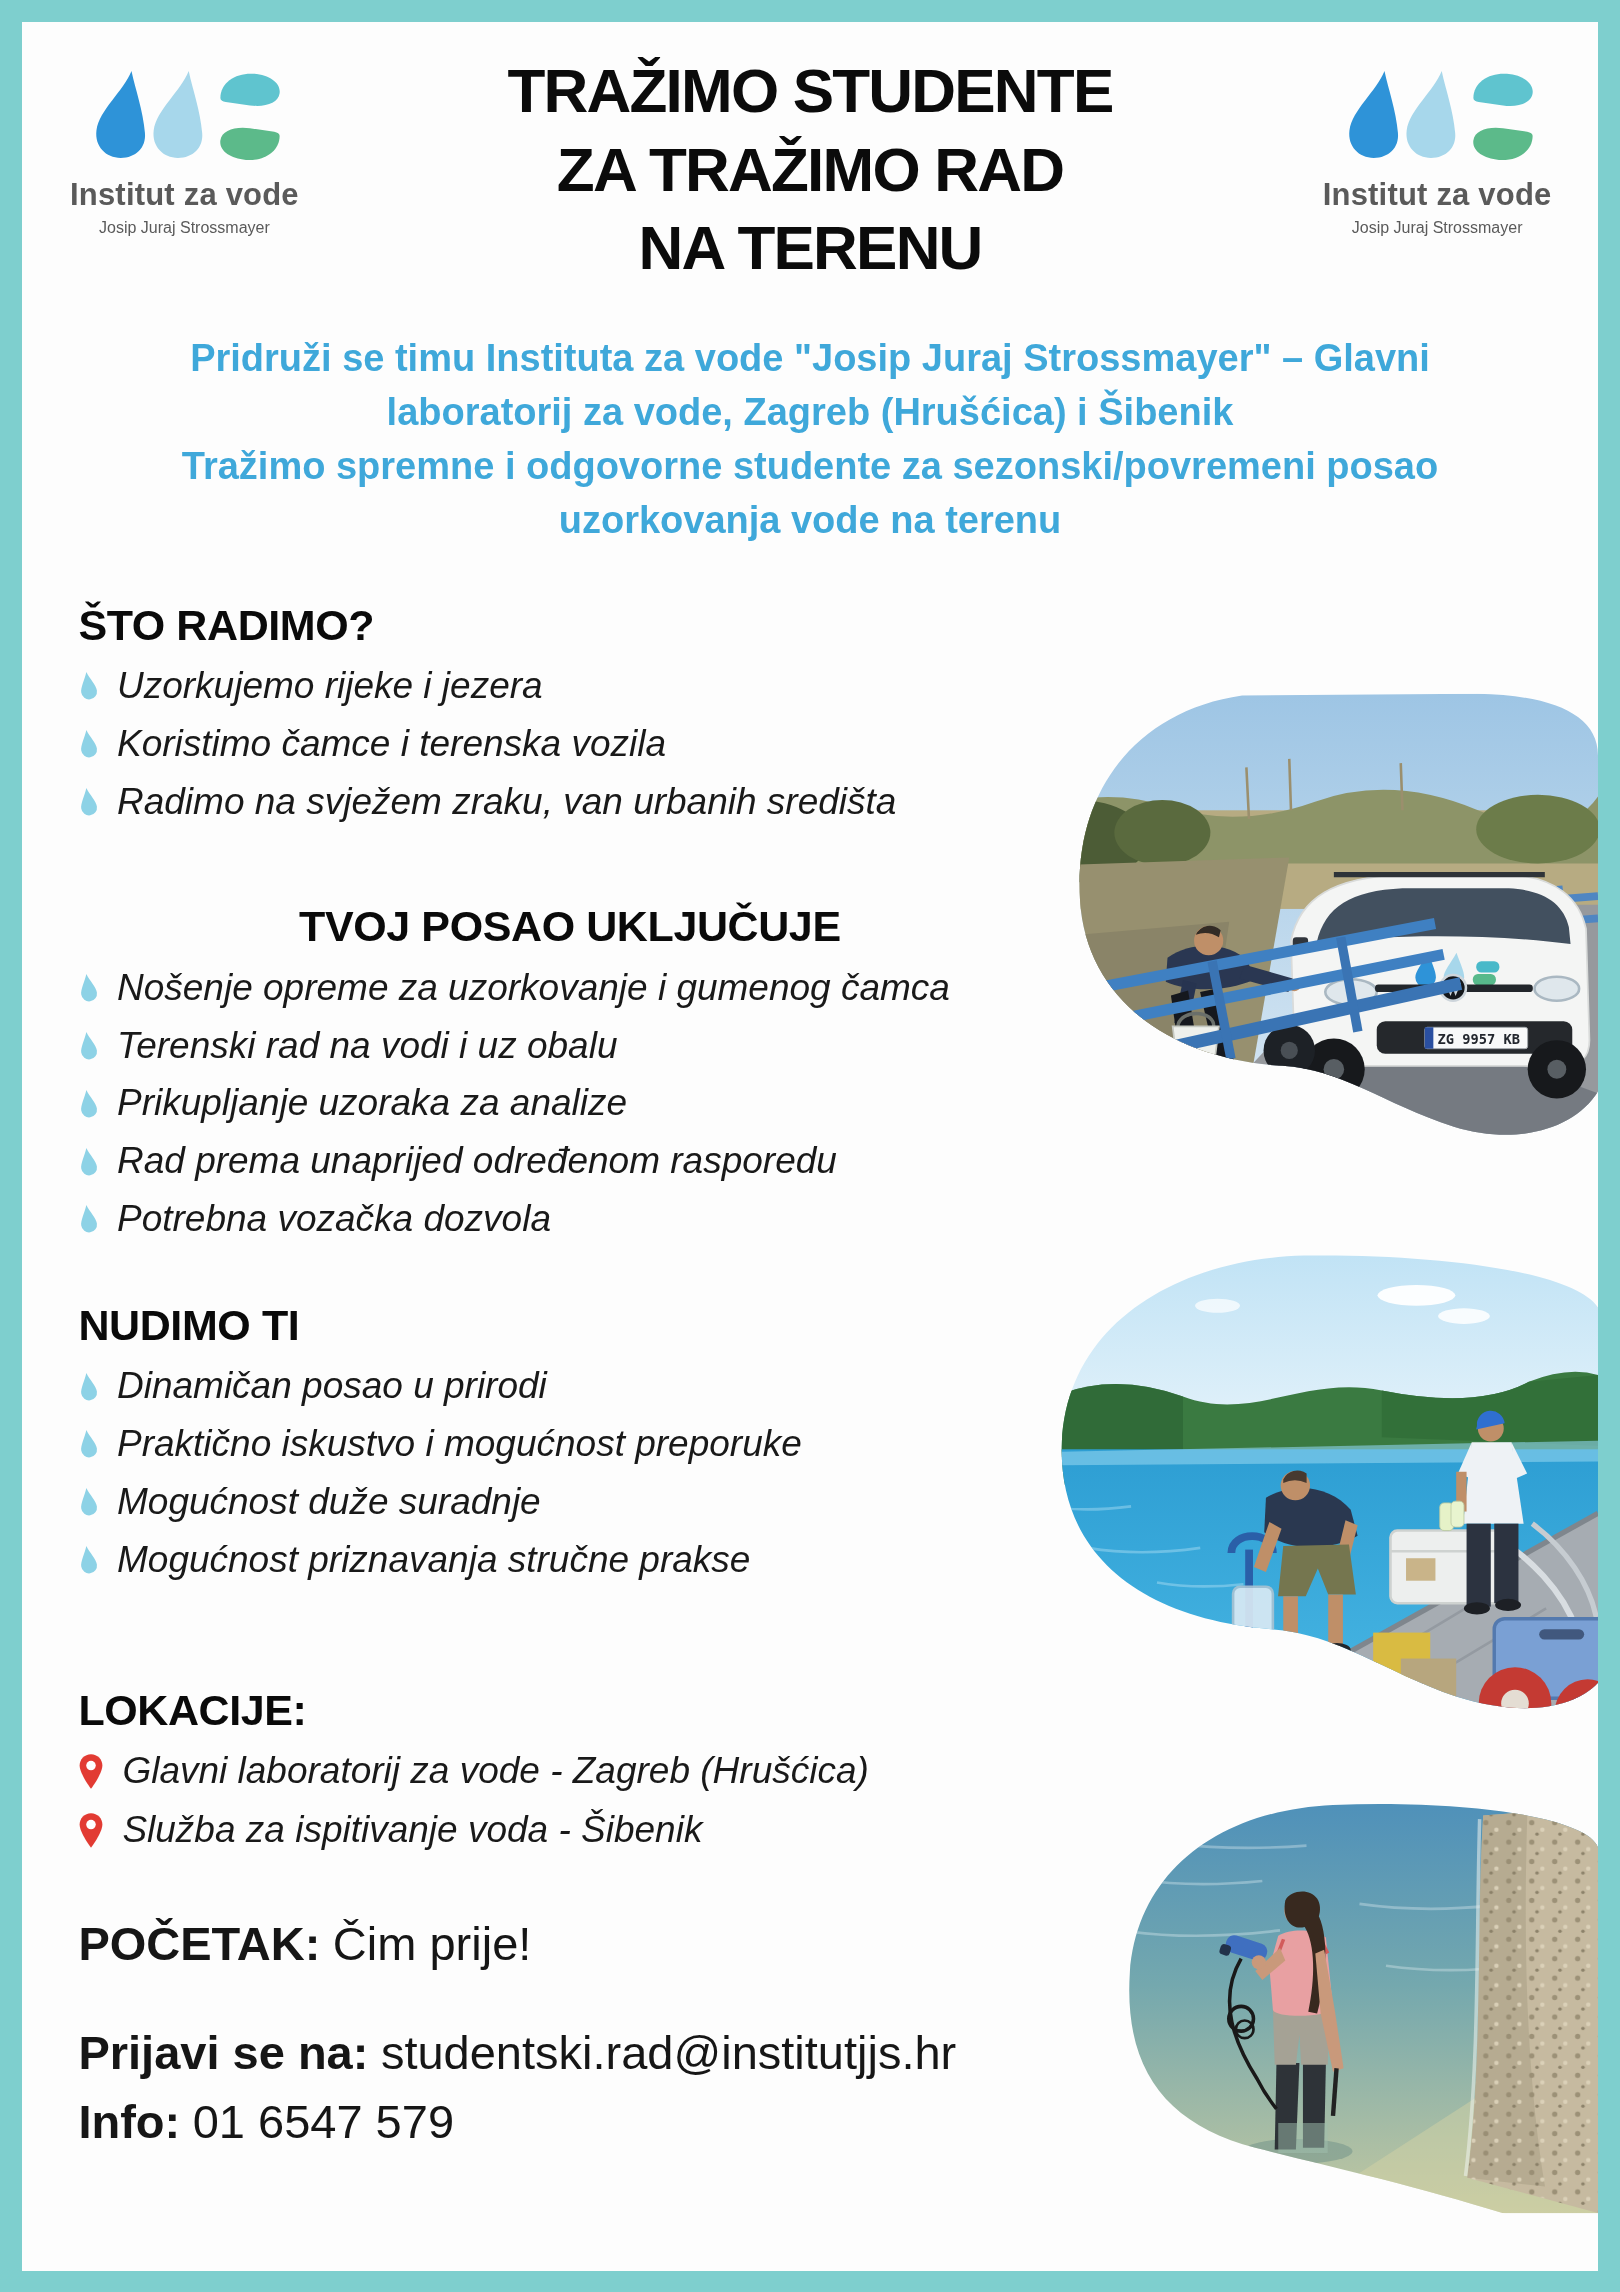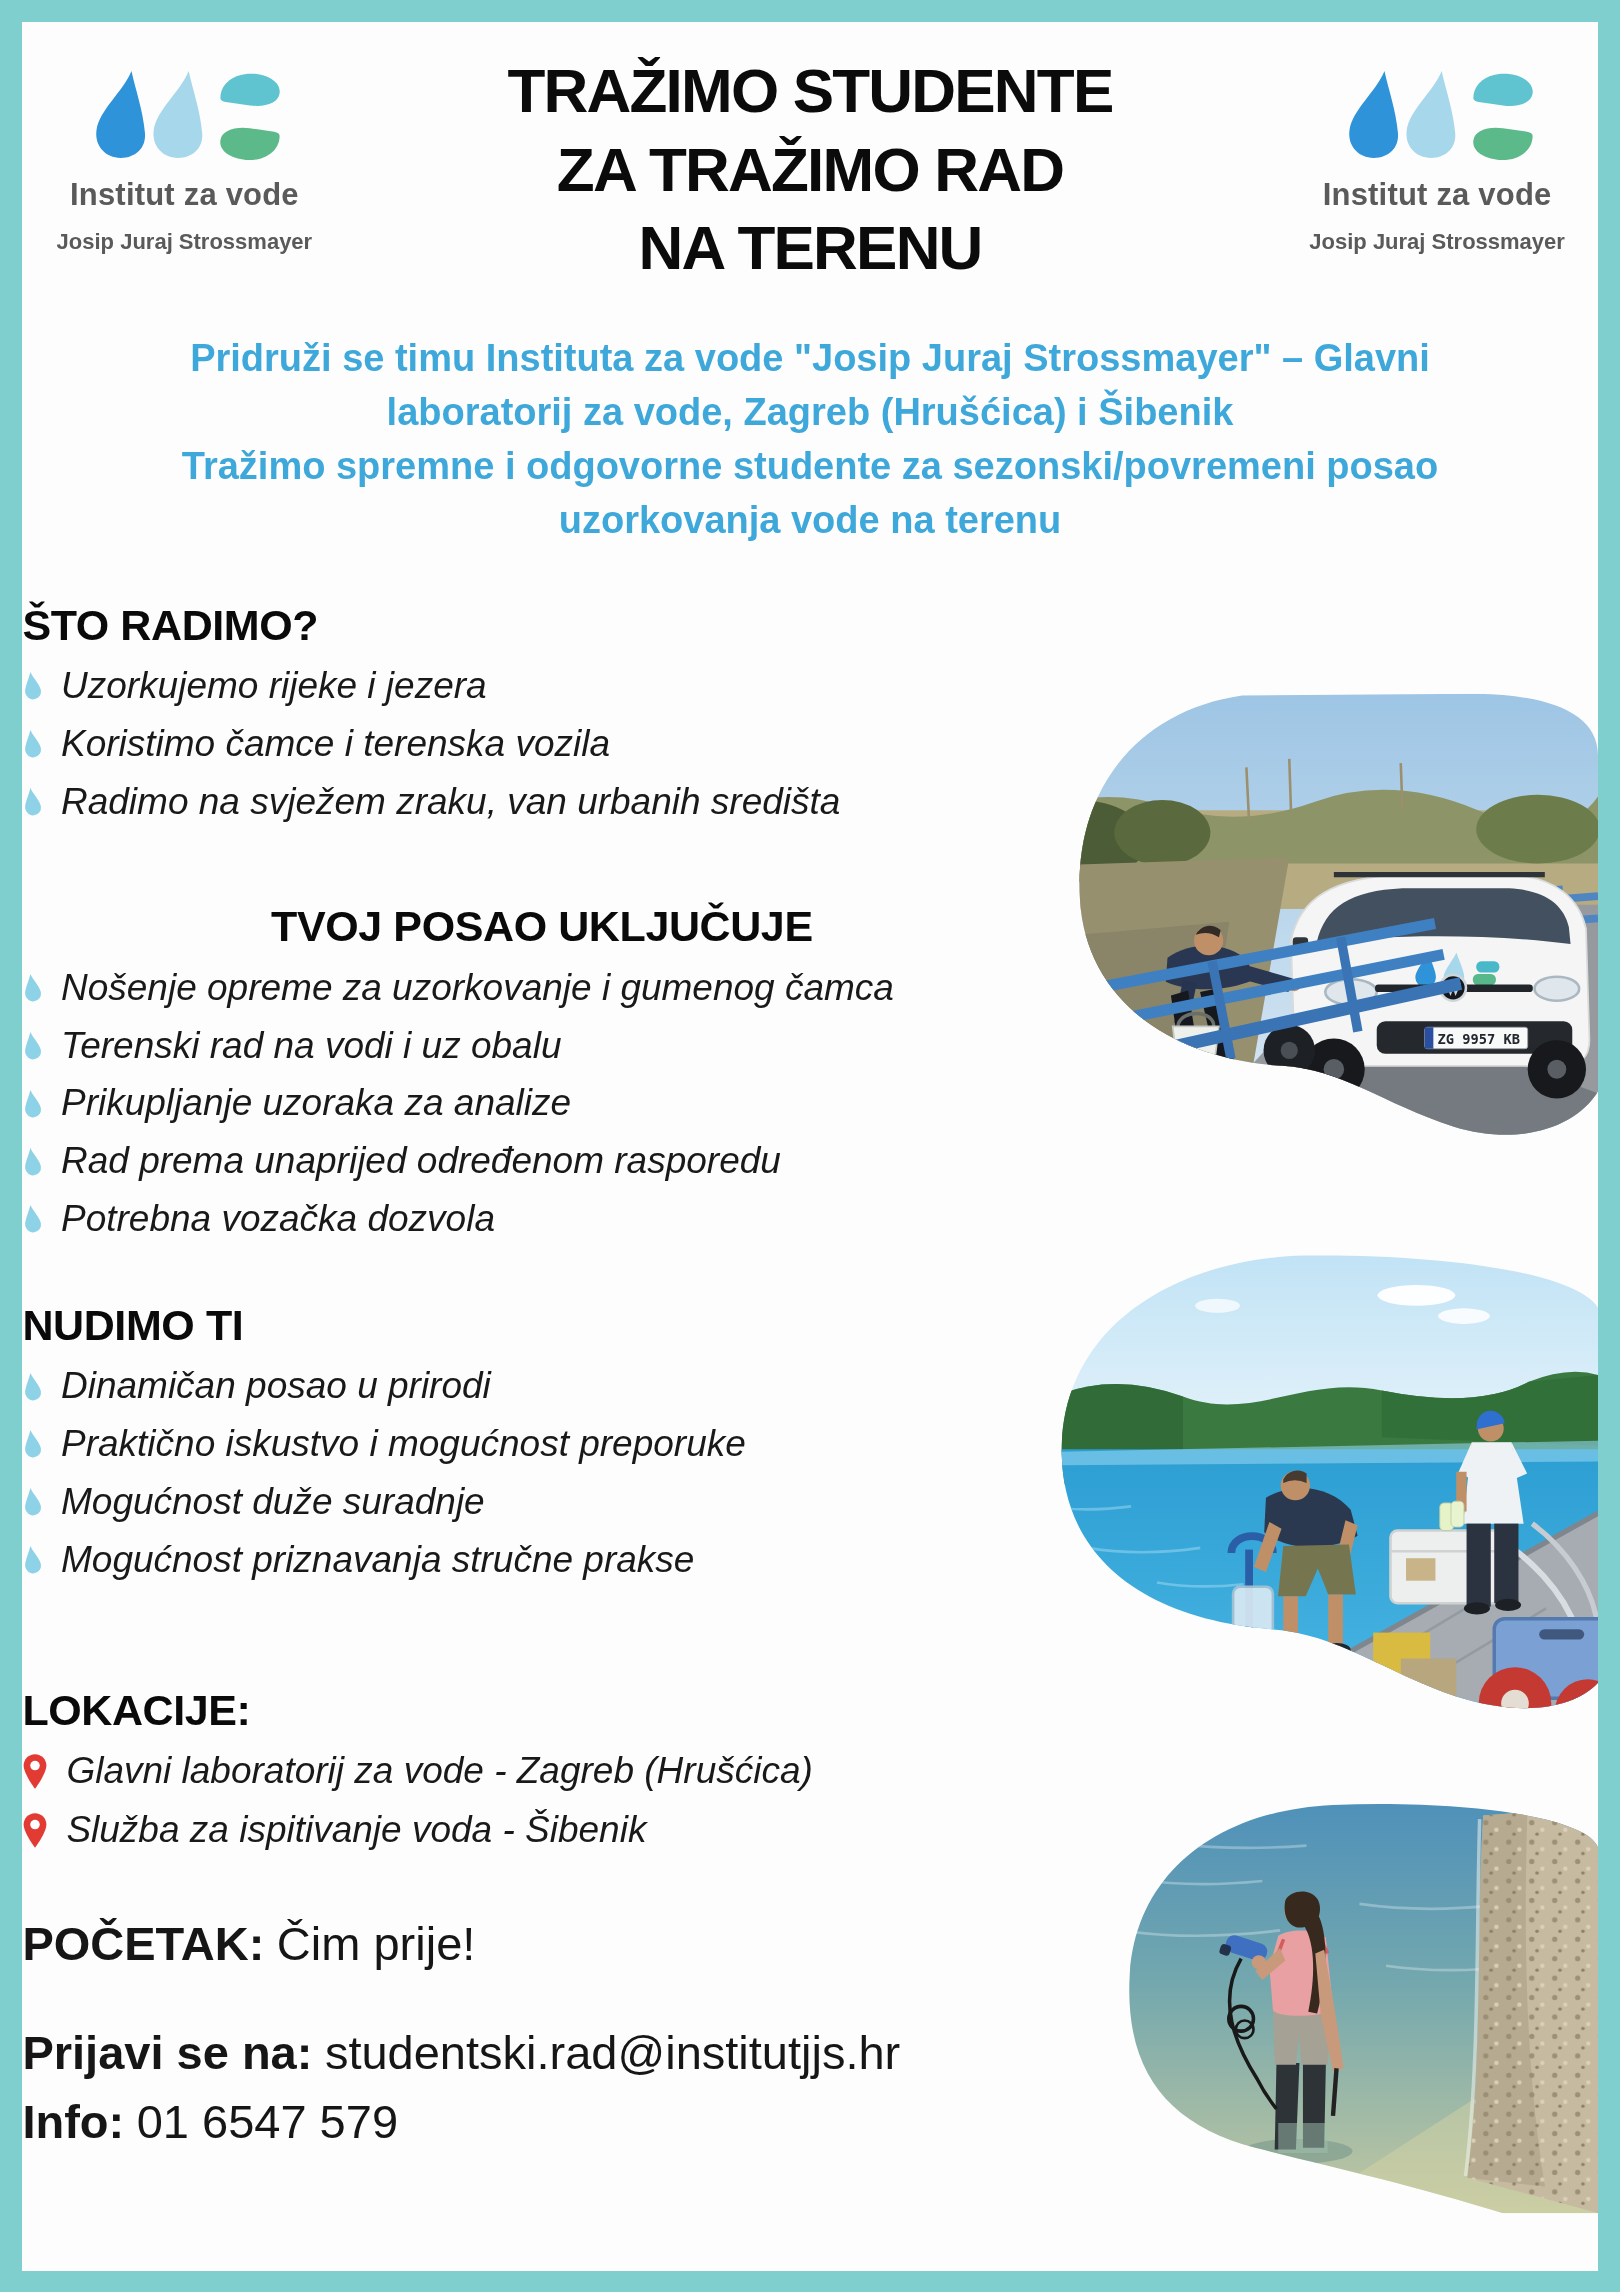--- a/index.html
+++ b/index.html
@@ -12,31 +12,31 @@
     position:relative; width:100%; height:100%;
     background:var(--page,#fdfdfd); overflow:hidden; color:var(--text,#141414);
   }
   
   .header { position:relative; padding-top:30px; }
   .logo { position:absolute; top:36px; width:278px; text-align:center; }
   .logo-left  { left:23px; }
   .logo-right { right:21.5px; }
   .logo-drops { width:202px; height:115px; display:block; margin:0 auto; }
   .logo-brand { font-size:31px; font-weight:700; color:var(--logo-gray,#5a5a5a); letter-spacing:0.2px; margin-top:3.6px; }
-  .logo-sub   { font-size:22px; font-weight:700; color:var(--logo-gray,#5a5a5a); margin-top:16px; }
+  .logo-sub   { font-size:16px; font-weight:400; color:var(--logo-gray,#5a5a5a); margin-top:6px; }
   .title { margin:0; text-align:center; font-size:62px; font-weight:800;
            letter-spacing:-1.8px; line-height:1.26; color:#0b0b0b; }
   .title span { display:block; }
   
   .intro { max-width:1379px; margin:45px auto 0; text-align:center;
            font-size:38px; font-weight:700; line-height:1.42;
            color:var(--accent-blue,#3fa8da); }
   .intro span { display:block; }
   
-  .content { width:1039px; }
+  .content { padding-left:56px; width:1039px; }
   section h2 { margin:0; font-size:43px; font-weight:800; letter-spacing:-0.4px; color:#0a0a0a; line-height:1.1; }
   .s1 { margin-top:54px; } .s2 { margin-top:82px;text-align:center; } .s3 { margin-top:63px; } .loc { margin-top:107px; }
   ul { list-style:none; margin:18px 0 0; padding:0; }
   li { display:flex; align-items:center; gap:18px; font-size:37px; line-height:1.05;
        color:#191919; margin-bottom:19px;font-style:italic; }
   .drop-icon { width:20.6px; height:32px; flex:0 0 auto; }
   .drop-icon path { fill:var(--bullet,#8dd2e6); }
   .pins li { margin-bottom:20.6px; }
   .pin-icon { width:26px; height:37px; flex:0 0 auto; }
   .bottom-line { margin:0; font-size:47px; color:#161616; }

